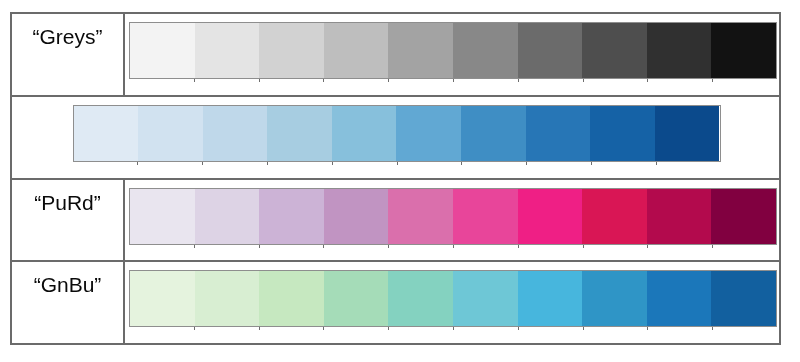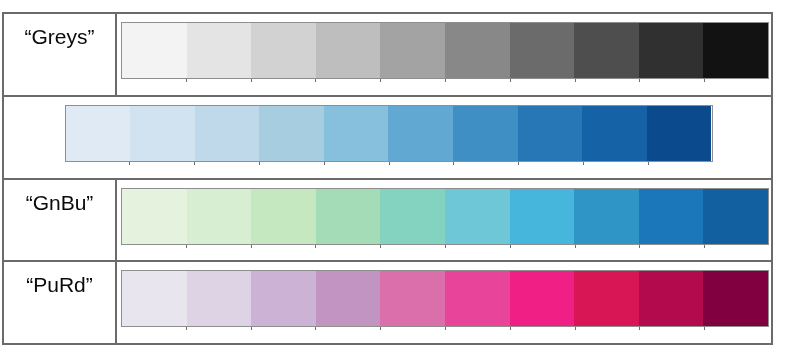--- a/index.html
+++ b/index.html
@@ -17,21 +17,21 @@
   #root {
     position: relative;
     width: 800px;
     height: 362px;
     background: #ffffff;
   }
 
   
   .cmap-table {
     position: absolute;
-    left: 2px;
+    left: 10px;
     top: 12px;
     width: 771px;
     height: 333px;
     box-sizing: border-box;
     border: 2px solid #6b6b6b;
     display: flex;
     flex-direction: column;
     background: #ffffff;
   }
 
@@ -176,20 +176,53 @@
               <div class="tick" style="left: 70%;"></div>
               <div class="tick" style="left: 80%;"></div>
               <div class="tick" style="left: 90%;"></div>
             </div>
         </div>
       </div>
     </div>
 
     <div class="cmap-row">
       <div class="label-cell">
+        <span class="label-text">“PuRd”</span>
+      </div>
+      <div class="bar-cell">
+        <div class="bar-wrap">
+          <div class="colorbar">
+              <div class="swatch" style="background: rgb(233, 229, 239);"></div>
+              <div class="swatch" style="background: rgb(221, 211, 229);"></div>
+              <div class="swatch" style="background: rgb(204, 179, 214);"></div>
+              <div class="swatch" style="background: rgb(193, 148, 194);"></div>
+              <div class="swatch" style="background: rgb(218, 111, 172);"></div>
+              <div class="swatch" style="background: rgb(232, 69, 154);"></div>
+              <div class="swatch" style="background: rgb(239, 31, 133);"></div>
+              <div class="swatch" style="background: rgb(217, 22, 85);"></div>
+              <div class="swatch" style="background: rgb(179, 10, 77);"></div>
+              <div class="swatch" style="background: rgb(129, 0, 64);"></div>
+            </div>
+          <div class="ticks">
+              <div class="tick" style="left: 10%;"></div>
+              <div class="tick" style="left: 20%;"></div>
+              <div class="tick" style="left: 30%;"></div>
+              <div class="tick" style="left: 40%;"></div>
+              <div class="tick" style="left: 50%;"></div>
+              <div class="tick" style="left: 60%;"></div>
+              <div class="tick" style="left: 70%;"></div>
+              <div class="tick" style="left: 80%;"></div>
+              <div class="tick" style="left: 90%;"></div>
+            </div>
+        </div>
+      </div>
+    </div>
+
+    <div class="cmap-row">
+      <div class="label-cell">
         <span class="label-text">“GnBu”</span>
       </div>
       <div class="bar-cell">
         <div class="bar-wrap">
           <div class="colorbar">
               <div class="swatch" style="background: rgb(229, 243, 222);"></div>
               <div class="swatch" style="background: rgb(216, 238, 210);"></div>
               <div class="swatch" style="background: rgb(198, 232, 192);"></div>
               <div class="swatch" style="background: rgb(165, 220, 184);"></div>
               <div class="swatch" style="background: rgb(132, 210, 192);"></div>
@@ -207,47 +240,14 @@
               <div class="tick" style="left: 50%;"></div>
               <div class="tick" style="left: 60%;"></div>
               <div class="tick" style="left: 70%;"></div>
               <div class="tick" style="left: 80%;"></div>
               <div class="tick" style="left: 90%;"></div>
             </div>
         </div>
       </div>
     </div>
 
-    <div class="cmap-row">
-      <div class="label-cell">
-        <span class="label-text">“PuRd”</span>
-      </div>
-      <div class="bar-cell">
-        <div class="bar-wrap">
-          <div class="colorbar">
-              <div class="swatch" style="background: rgb(233, 229, 239);"></div>
-              <div class="swatch" style="background: rgb(221, 211, 229);"></div>
-              <div class="swatch" style="background: rgb(204, 179, 214);"></div>
-              <div class="swatch" style="background: rgb(193, 148, 194);"></div>
-              <div class="swatch" style="background: rgb(218, 111, 172);"></div>
-              <div class="swatch" style="background: rgb(232, 69, 154);"></div>
-              <div class="swatch" style="background: rgb(239, 31, 133);"></div>
-              <div class="swatch" style="background: rgb(217, 22, 85);"></div>
-              <div class="swatch" style="background: rgb(179, 10, 77);"></div>
-              <div class="swatch" style="background: rgb(129, 0, 64);"></div>
-            </div>
-          <div class="ticks">
-              <div class="tick" style="left: 10%;"></div>
-              <div class="tick" style="left: 20%;"></div>
-              <div class="tick" style="left: 30%;"></div>
-              <div class="tick" style="left: 40%;"></div>
-              <div class="tick" style="left: 50%;"></div>
-              <div class="tick" style="left: 60%;"></div>
-              <div class="tick" style="left: 70%;"></div>
-              <div class="tick" style="left: 80%;"></div>
-              <div class="tick" style="left: 90%;"></div>
-            </div>
-        </div>
-      </div>
-    </div>
-
   </div>
 </div>
 
 </body></html>

